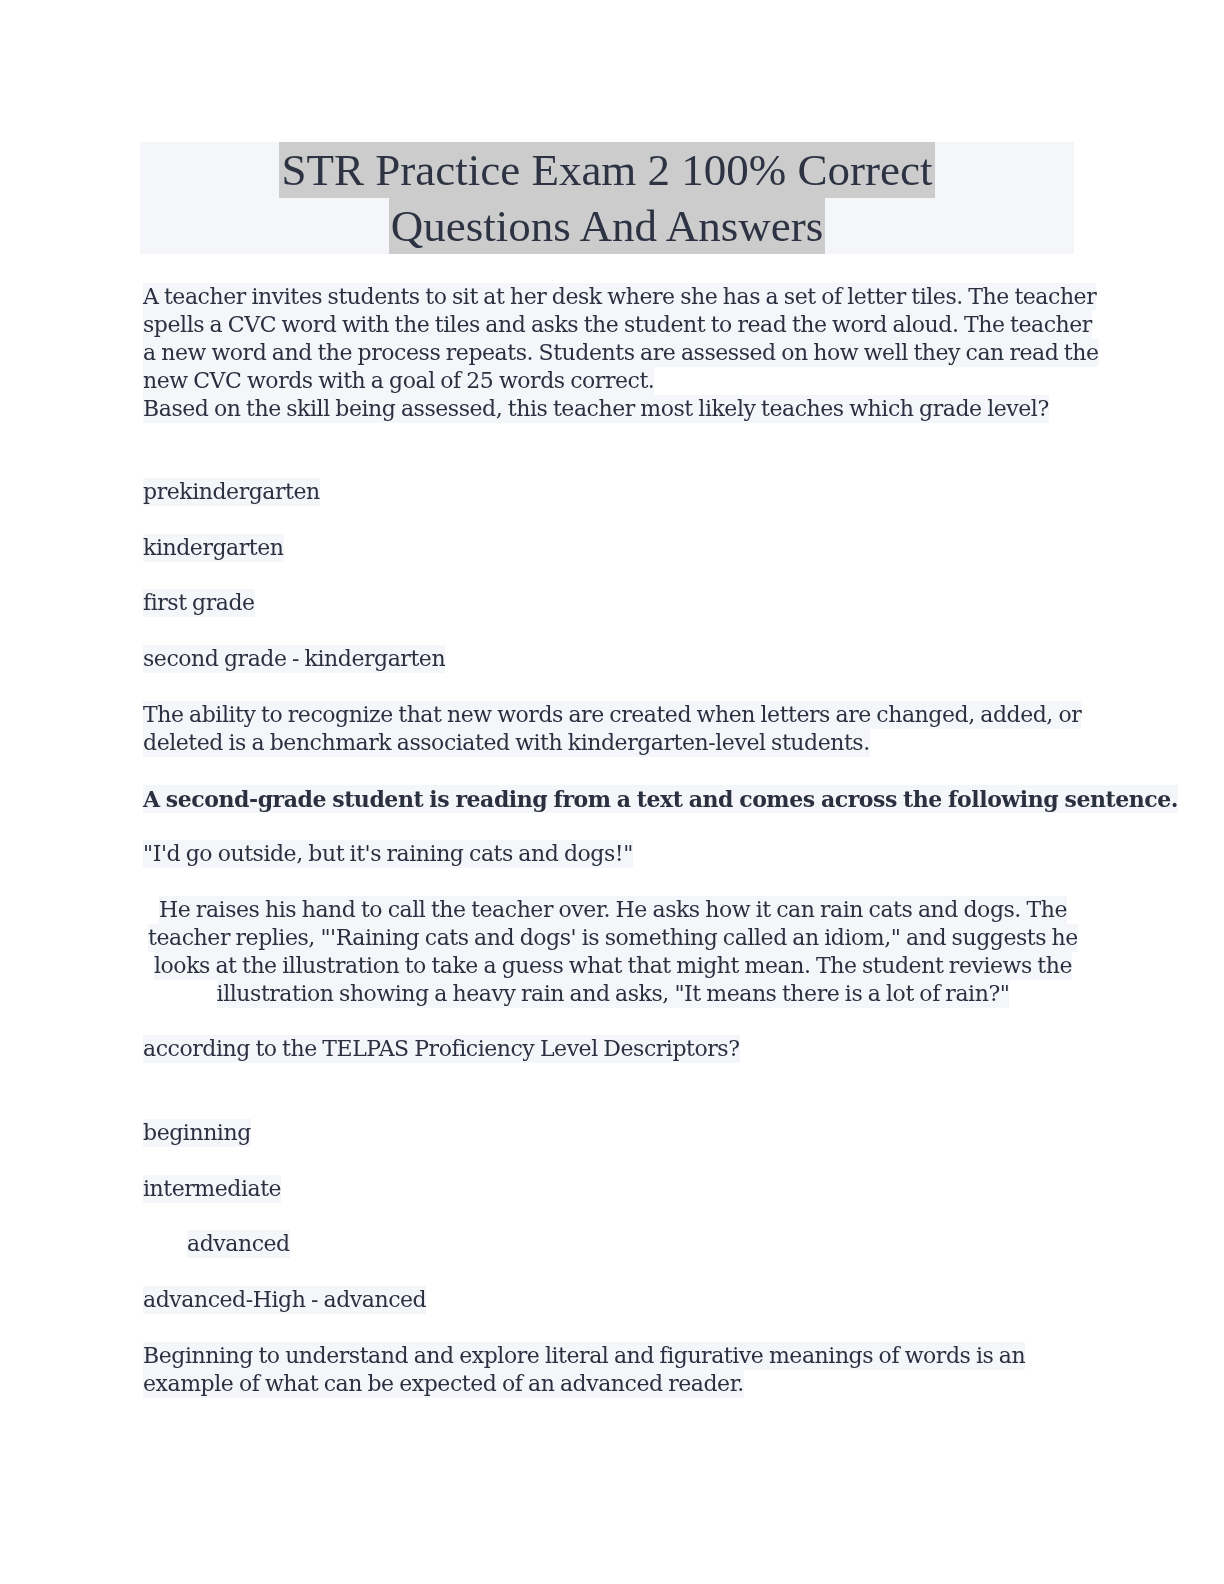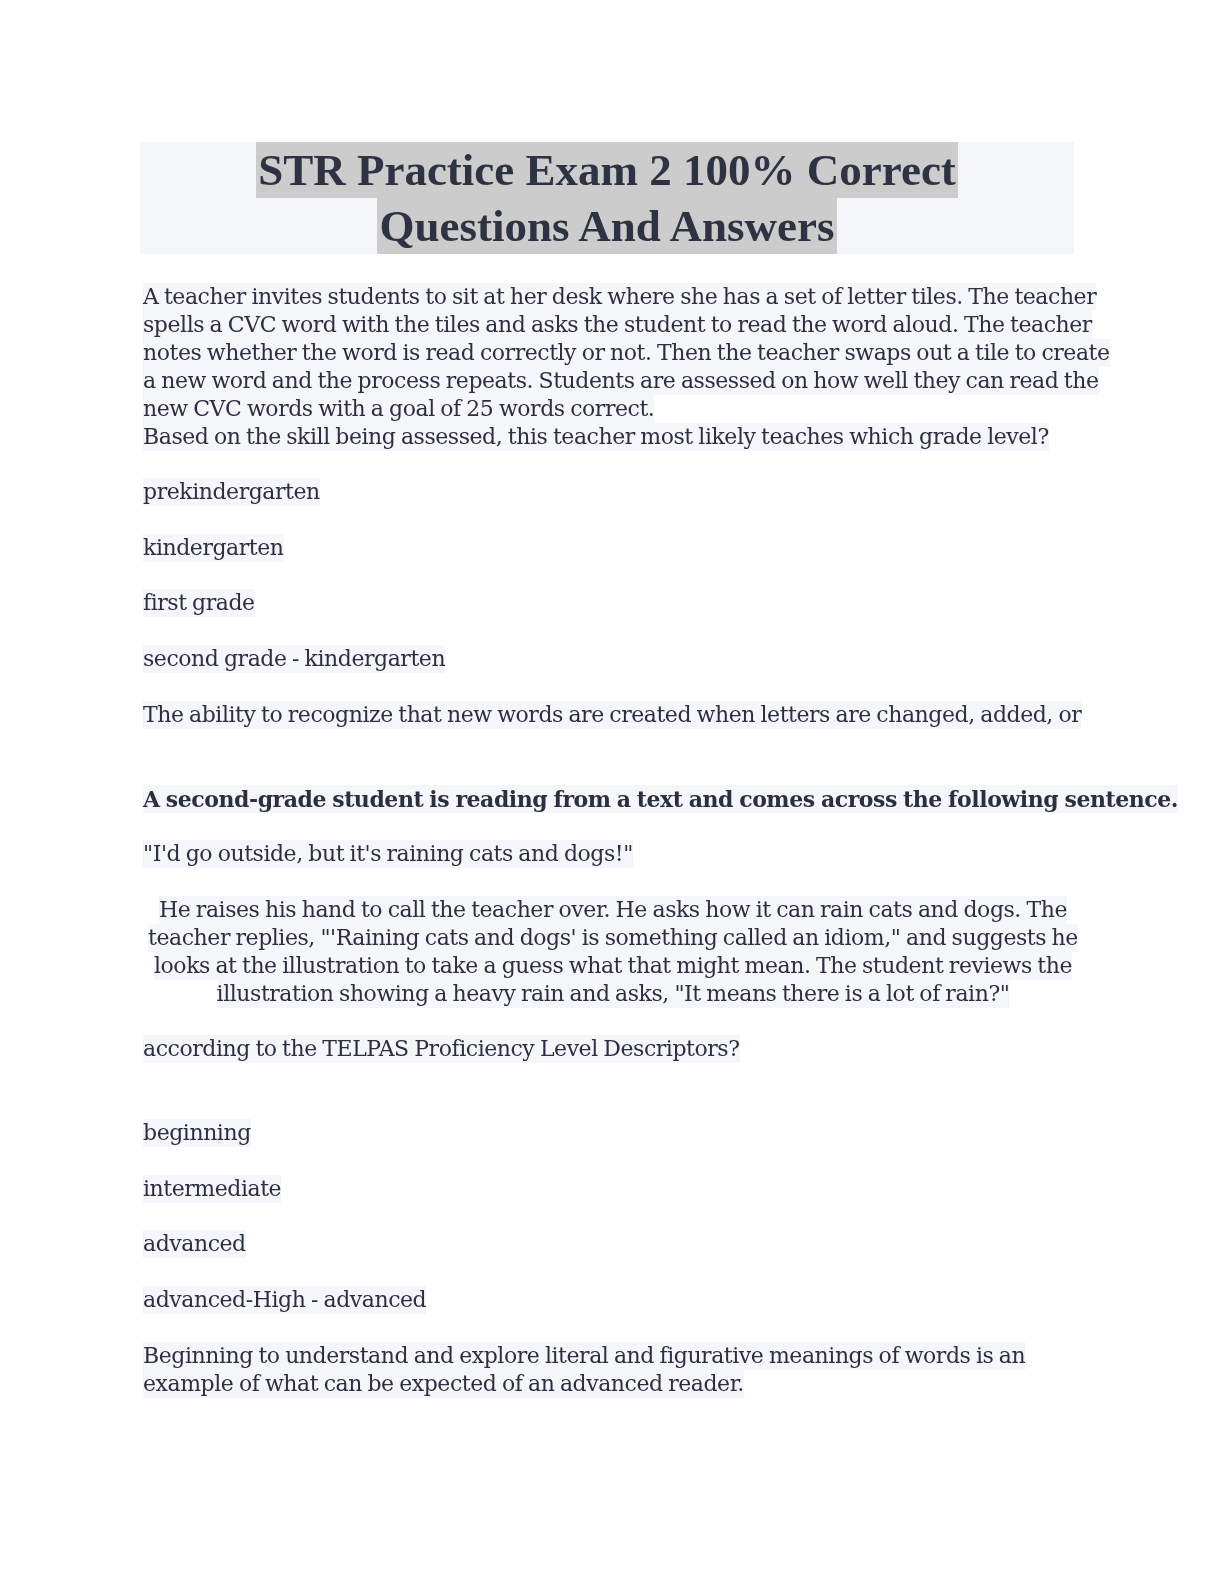--- a/index.html
+++ b/index.html
@@ -21,21 +21,21 @@
       top: 142px;
       width: 934px;
       height: 112px;
       background: #f5f6fa;
       text-align: center;
     }
     .title-line {
       display: inline-block;
       background: #cccccc;
       font-family: "Liberation Serif", "DejaVu Serif", serif;
-      font-weight: bold;
+      font-weight: normal;
       font-size: 45px;
       line-height: 56px;
       height: 56px;
       color: #2e3344;
       padding: 0 2px;
       white-space: nowrap;
     }
     .title-row {
       display: block;
       height: 56px;
@@ -66,41 +66,41 @@
 <body>
 
 <div class="title-band">
   <div class="title-row"><span class="title-line">STR Practice Exam 2 100% Correct</span></div>
   <div class="title-row"><span class="title-line">Questions And Answers</span></div>
 </div>
 
 <div class="block" style="top:283px;">
   <div class="line"><span class="hl">A teacher invites students to sit at her desk where she has a set of letter tiles. The teacher</span></div>
   <div class="line"><span class="hl">spells a CVC word with the tiles and asks the student to read the word aloud. The teacher</span></div>
-  <div class="line"><span class="hl">notes whether the word is read correctly or not. Then the teacher swaps out a tile to create</span></div>
   <div class="line"><span class="hl">a new word and the process repeats. Students are assessed on how well they can read the</span></div>
   <div class="line"><span class="hl">new CVC words with a goal of 25 words correct.</span></div>
   <div class="line"><span class="hl">Based on the skill being assessed, this teacher most likely teaches which grade level?</span></div>
 </div>
 
 <div class="block" style="top:478px;">
   <div class="line"><span class="hl">prekindergarten</span></div>
 </div>
 <div class="block" style="top:534px;">
   <div class="line"><span class="hl">kindergarten</span></div>
 </div>
 <div class="block" style="top:589px;">
   <div class="line"><span class="hl">first grade</span></div>
 </div>
 <div class="block" style="top:645px;">
   <div class="line"><span class="hl">second grade - kindergarten</span></div>
 </div>
 
 <div class="block" style="top:701px;">
   <div class="line"><span class="hl">The ability to recognize that new words are created when letters are changed, added, or</span></div>
+  <div class="line"><span class="hl">deleted is a benchmark associated with kindergarten-level students.</span></div>
 </div>
 
 <div class="block" style="top:785px;font-weight:bold;">
   <div class="line"><span class="hl">A second-grade student is reading from a text and comes across the following sentence.</span></div>
 </div>
 
 <div class="block" style="top:840px;">
   <div class="line"><span class="hl">"I'd go outside, but it's raining cats and dogs!"</span></div>
 </div>
 
@@ -114,21 +114,21 @@
 <div class="block" style="top:1035px;">
   <div class="line"><span class="hl">according to the TELPAS Proficiency Level Descriptors?</span></div>
 </div>
 
 <div class="block" style="top:1119px;">
   <div class="line"><span class="hl">beginning</span></div>
 </div>
 <div class="block" style="top:1175px;">
   <div class="line"><span class="hl">intermediate</span></div>
 </div>
-<div class="block" style="top:1230px;">
+<div class="block" style="top:1230px;margin-left:44px;">
   <div class="line"><span class="hl">advanced</span></div>
 </div>
 <div class="block" style="top:1286px;">
   <div class="line"><span class="hl">advanced-High - advanced</span></div>
 </div>
 
 <div class="block" style="top:1342px;">
   <div class="line"><span class="hl">Beginning to understand and explore literal and figurative meanings of words is an</span></div>
   <div class="line"><span class="hl">example of what can be expected of an advanced reader.</span></div>
 </div>

